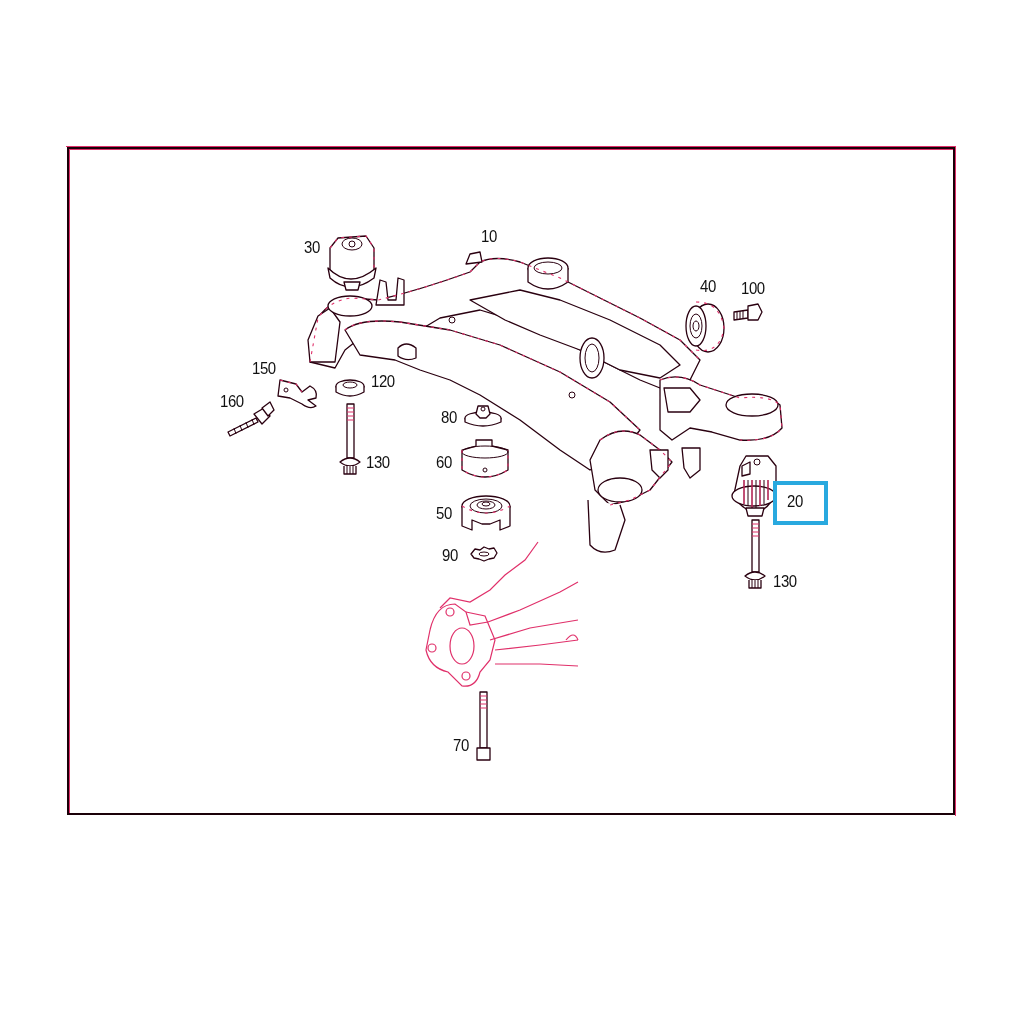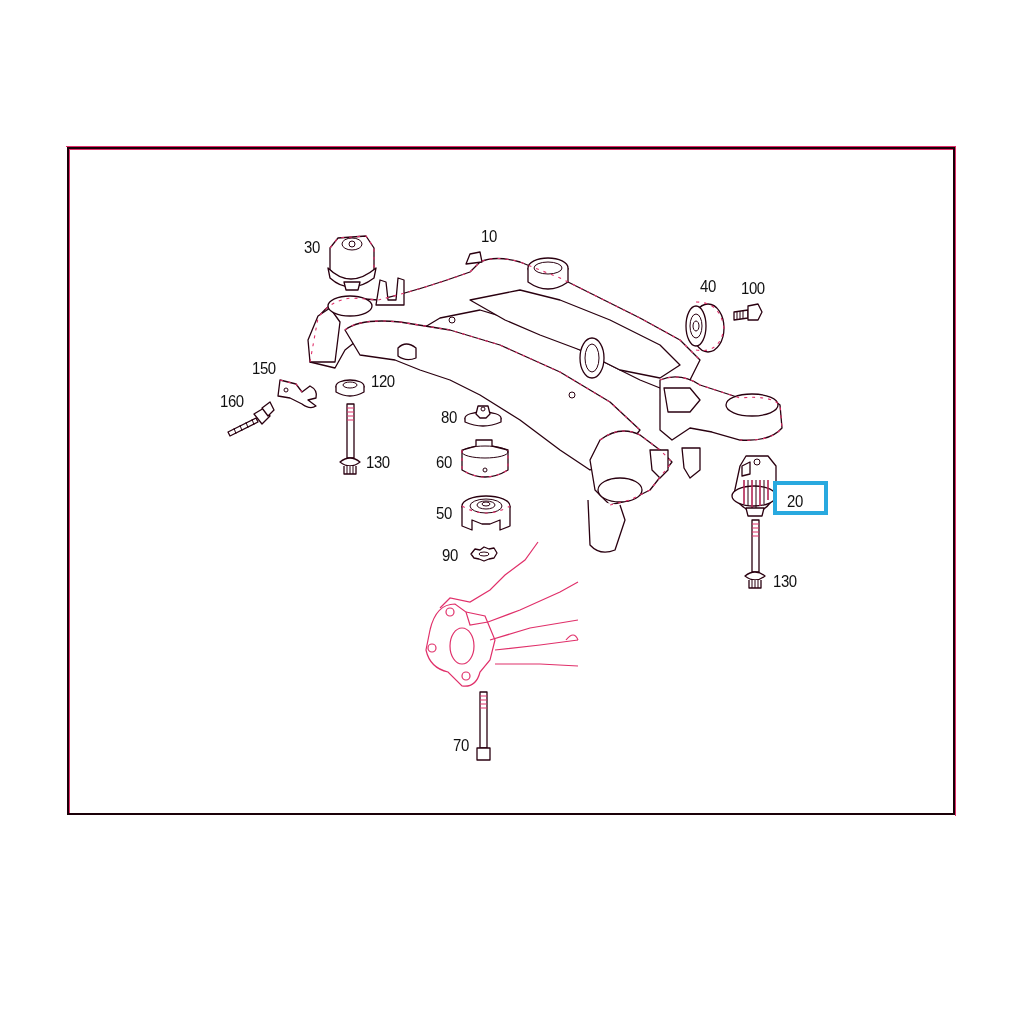--- a/index.html
+++ b/index.html
@@ -10,21 +10,21 @@
            box-shadow: inset 1px 1px 0 #e0306a; }
   .frame-pink { position:absolute; left:66px; top:146px; width:890px; height:670px;
            box-sizing:border-box; border-top:1px solid #e0306a; border-right:1px solid #e0306a; pointer-events:none; }
   svg.drawing { position:absolute; left:0; top:0; width:1024px; height:1024px; }
   svg.drawing .ln { fill:#ffffff; stroke:#2a0010; stroke-width:1.3; stroke-linejoin:round; }
   svg.drawing .pk { fill:none; stroke:#e0306a; stroke-width:1.1; stroke-dasharray:3 5; }
   svg.drawing .thin { fill:none; stroke:#2a0010; stroke-width:1; }
   svg.drawing .pkl { fill:none; stroke:#e0306a; stroke-width:1.2; }
   .callout { position:absolute; font-size:17px; color:#111; line-height:1; letter-spacing:-0.5px;
              transform: scaleX(0.88); transform-origin:left top; }
-  .highlight { position:absolute; left:773px; top:481px; width:55px; height:34px;
+  .highlight { position:absolute; left:773px; top:481px; width:55px; height:44px;
                box-sizing:border-box; border:4px solid #29a9df; }
 </style>
 </head>
 <body>
 
 <div class="frame"></div>
 <div class="frame-pink"></div>
 
 <svg class="drawing" viewBox="0 0 1024 1024">
 

